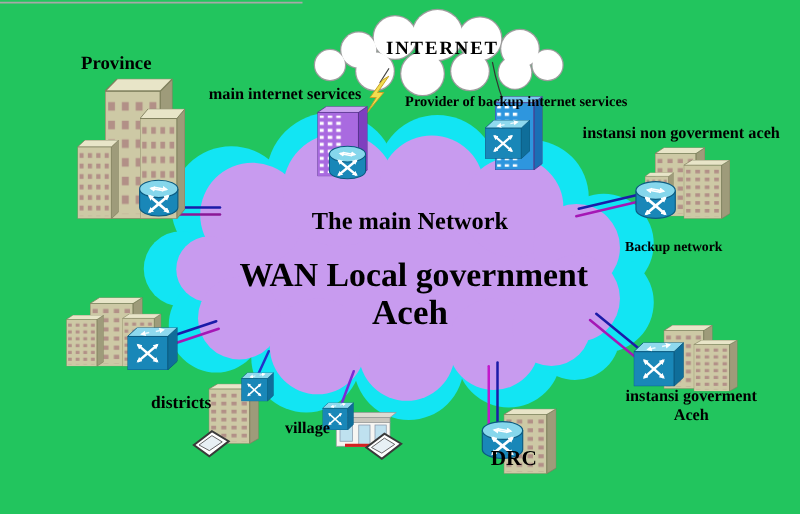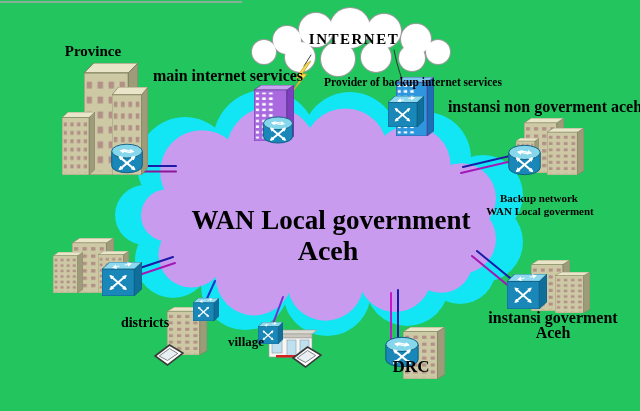--- a/index.html
+++ b/index.html
@@ -2,21 +2,21 @@
 <html><head>
 <meta charset="utf-8">
 <style>
   html,body{margin:0;padding:0;background:#fff;}
   #stage{position:relative;width:640px;height:411px;background:#22c55e;overflow:hidden;
          font-family:"Liberation Serif","DejaVu Serif",serif;}
   #stage svg{position:absolute;left:0;top:0;}
   .lbl{position:absolute;transform:translateX(-50%);font-weight:bold;color:#000;
        white-space:nowrap;line-height:1.05;}
   .fs11{font-size:11px;} .fs115{font-size:11.5px;} .fs13{font-size:13px;}
-  .fs135{font-size:16px;text-align:right;} .fs14{font-size:14px;} .fs15{font-size:15px;}
+  .fs135{font-size:13px;text-align:right;} .fs14{font-size:14px;} .fs15{font-size:15px;}
   .fs17{font-size:17px;margin-left:28px;}
   .cloud1{font-size:19.5px;} .cloud2{font-size:27px;} .cloud3{font-size:28px;}
   .inet{font-size:15px;letter-spacing:1.5px;font-family:Liberation Serif, serif;}
 </style>
 </head>
 <body>
 
 <div id="stage">
 <svg width="640" height="411" viewBox="0 0 640 411">
   <defs>
@@ -205,24 +205,24 @@
   <use href="#sym-switch" x="193" y="298" width="26" height="23"></use>
   <use href="#sym-switch" x="258" y="322" width="25" height="22"></use>
 </svg>
 
   <div class="lbl fs15" style="left:93px;top:44px;">Province</div>
   <div class="lbl fs135" style="left:228px;top:68px;">main internet services</div>
   <div class="lbl inet" style="left:354px;top:32px;">INTERNET</div>
   <div class="lbl fs115" style="left:413px;top:76px;">Provider of backup internet services</div>
   <div class="lbl fs135" style="left:545px;top:99px;">instansi non goverment aceh</div>
 
+  <div class="lbl cloud1" style="left:328px;top:168px;">The main Network</div>
   <div class="lbl cloud2" style="left:331px;top:206px;">WAN Local government</div>
   <div class="lbl cloud3" style="left:328px;top:236px;">Aceh</div>
 
   <div class="lbl fs11" style="left:539px;top:193px;">Backup network</div>
-  <div class="lbl fs11" style="left:540px;top:206px;">WAN Local goverment</div>
 
   <div class="lbl fs14" style="left:145px;top:316px;">districts</div>
   <div class="lbl fs13" style="left:246px;top:335px;">village</div>
   <div class="lbl fs17" style="left:383px;top:358px;">DRC</div>
   <div class="lbl fs135" style="left:553px;top:310px;">instansi goverment</div>
   <div class="lbl fs135" style="left:553px;top:325px;">Aceh</div>
 </div>
 
 </body></html>

